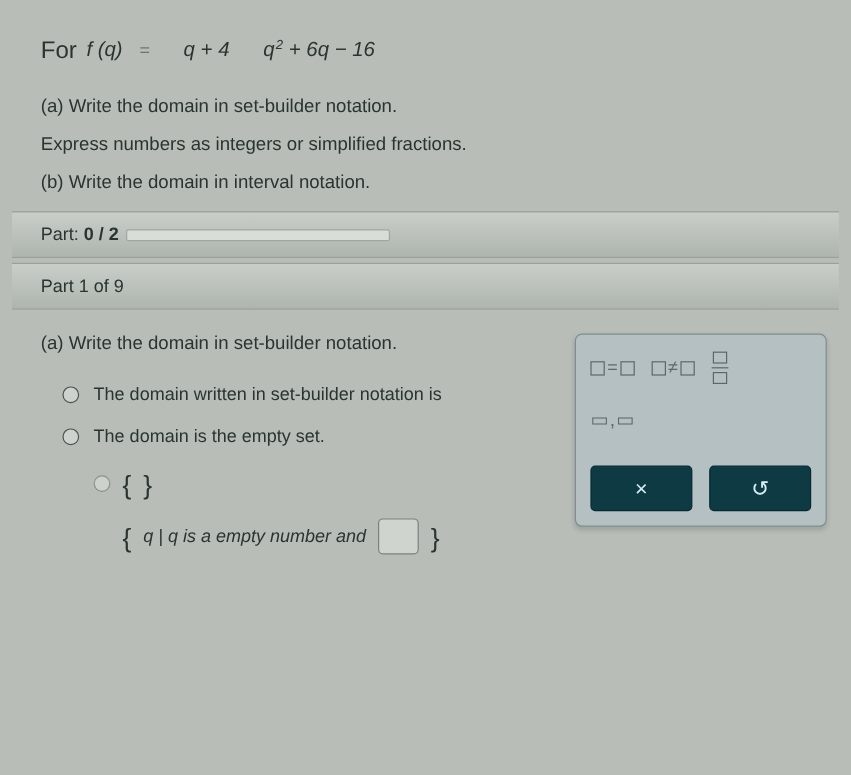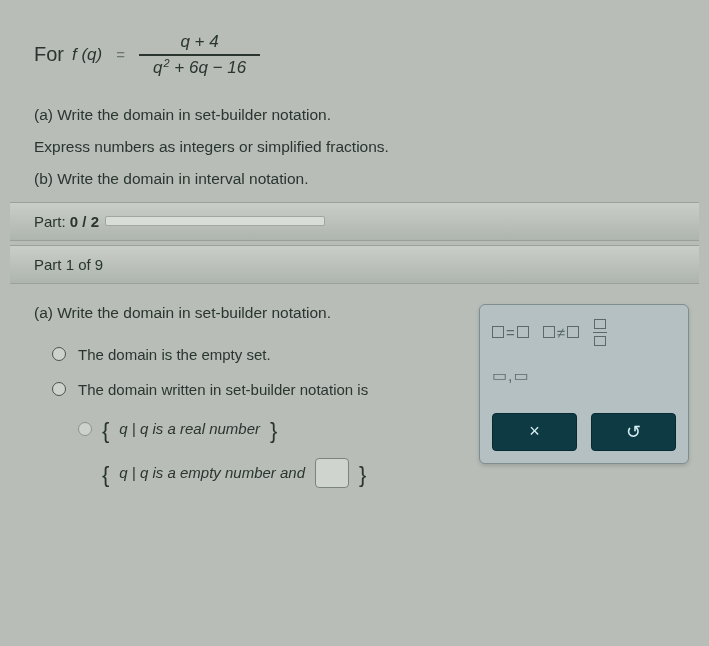--- a/index.html
+++ b/index.html
@@ -10,21 +10,21 @@
     font-family: Verdana, Geneva, sans-serif;
     color: #2a3530;
     padding: 18px 6px 0 6px;
     font-size: 15px;
   }
   .problem-header { padding: 12px 28px 4px 28px; }
   .formula-row { display: flex; align-items: center; gap: 8px; margin-bottom: 22px; }
   .for-label { font-size: 20px; }
   .fn { font-style: italic; font-size: 17px; }
   .eq { margin: 0 6px; color: #6b756f; }
-  .fraction { display: inline-flex; flex-direction: column; align-items: center; font-style: italic; font-size: 17px; }
+  .fraction { display: inline-flex; flex-direction: row; align-items: center; font-style: italic; font-size: 17px; }
   .frac-num, .frac-den { padding: 2px 14px; white-space: nowrap; }
   .frac-bar { width: 100%; height: 1.5px; background: #2a3530; }
   .sup { font-size: 11px; position: relative; top: -6px; margin-left: 1px; }
   .qlist { padding: 0 28px; }
   .qlist p { margin-bottom: 14px; font-size: 15.5px; }
   .bar {
     background: linear-gradient(#c9cec9, #aeb4ae);
     border-top: 1px solid #9aa09a;
     border-bottom: 1px solid #9aa09a;
     margin: 4px 4px 0 4px;
@@ -124,31 +124,30 @@
 <div class="bar">
   <span>Part 1 of 9</span>
 </div>
 
 <div class="part-body">
   <p class="part-q">(a) Write the domain in set-builder notation.</p>
 
   <div class="options">
     <div class="opt-row">
       <span class="radio"></span>
-      <span>The domain is the empty set.</span>
+      <span>The domain written in set-builder notation is</span>
     </div>
     <div class="opt-row">
       <span class="radio"></span>
-      <span>The domain written in set-builder notation is</span>
+      <span>The domain is the empty set.</span>
     </div>
     <div class="sub-opts">
       <div class="sub-row">
         <span class="radio sub"></span>
         <span class="brace">{</span>
-        <span class="ital">q | q is a real number</span>
         <span class="brace">}</span>
       </div>
       <div class="sub-row">
         <span class="radio sub" style="visibility:hidden"></span>
         <span class="brace">{</span>
         <span class="ital">q | q is a empty number and</span>
         <span class="placeholder-box"></span>
         <span class="brace">}</span>
       </div>
     </div>

